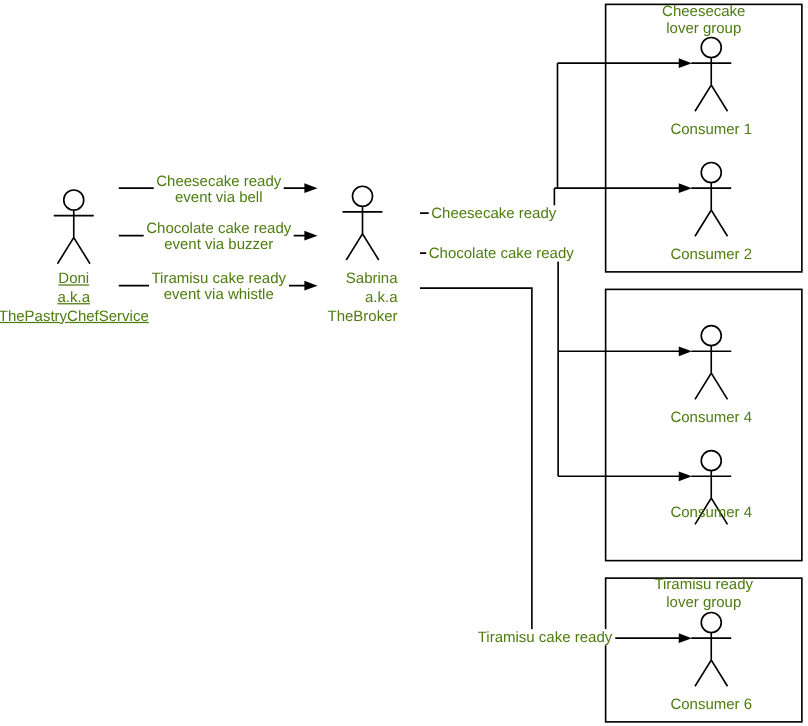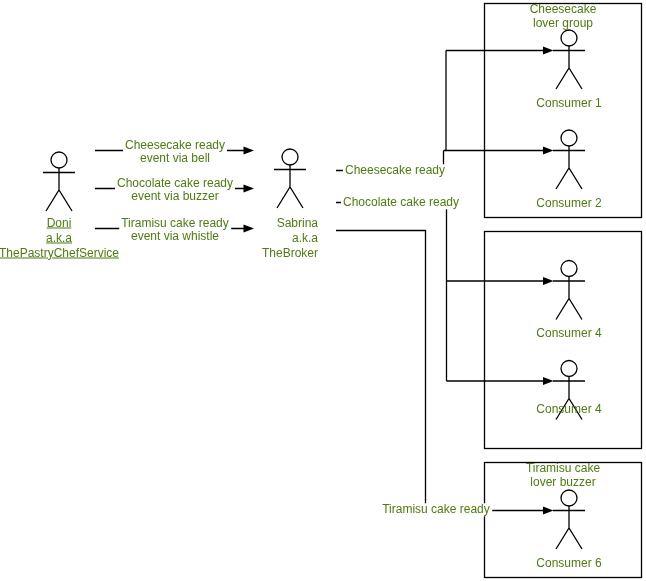--- a/index.html
+++ b/index.html
@@ -84,21 +84,21 @@
         <path d="M569,376.5 V398.5 M553,381 H585 M556,419.5 L569,398.5 L582,419.5"></path>
       </g>
       <g>
         <circle cx="569" cy="498" r="8"></circle>
         <path d="M569,506 V528 M553,510.5 H585 M556,549 L569,528 L582,549"></path>
       </g>
     </g>
   </svg>
 
   <div class="lbl" style="left:563px;top:16px;">Cheesecake lover group</div>
-  <div class="lbl" style="left:563px;top:475px;">Tiramisu cake lover buzzer</div>
+  <div class="lbl" style="left:563px;top:475px;">Tiramisu ready lover group</div>
 
   <div class="lbl bg" style="left:175px;top:151.5px;">Cheesecake ready
 event via bell</div>
   <div class="lbl bg" style="left:175px;top:189.5px;">Chocolate cake ready
 event via buzzer</div>
   <div class="lbl bg" style="left:175px;top:229.5px;">Tiramisu cake ready
 event via whistle</div>
 
   <div class="lbl bg" style="left:395px;top:170.5px;">Cheesecake ready</div>
   <div class="lbl bg" style="left:401px;top:202.5px;">Chocolate cake ready</div>

